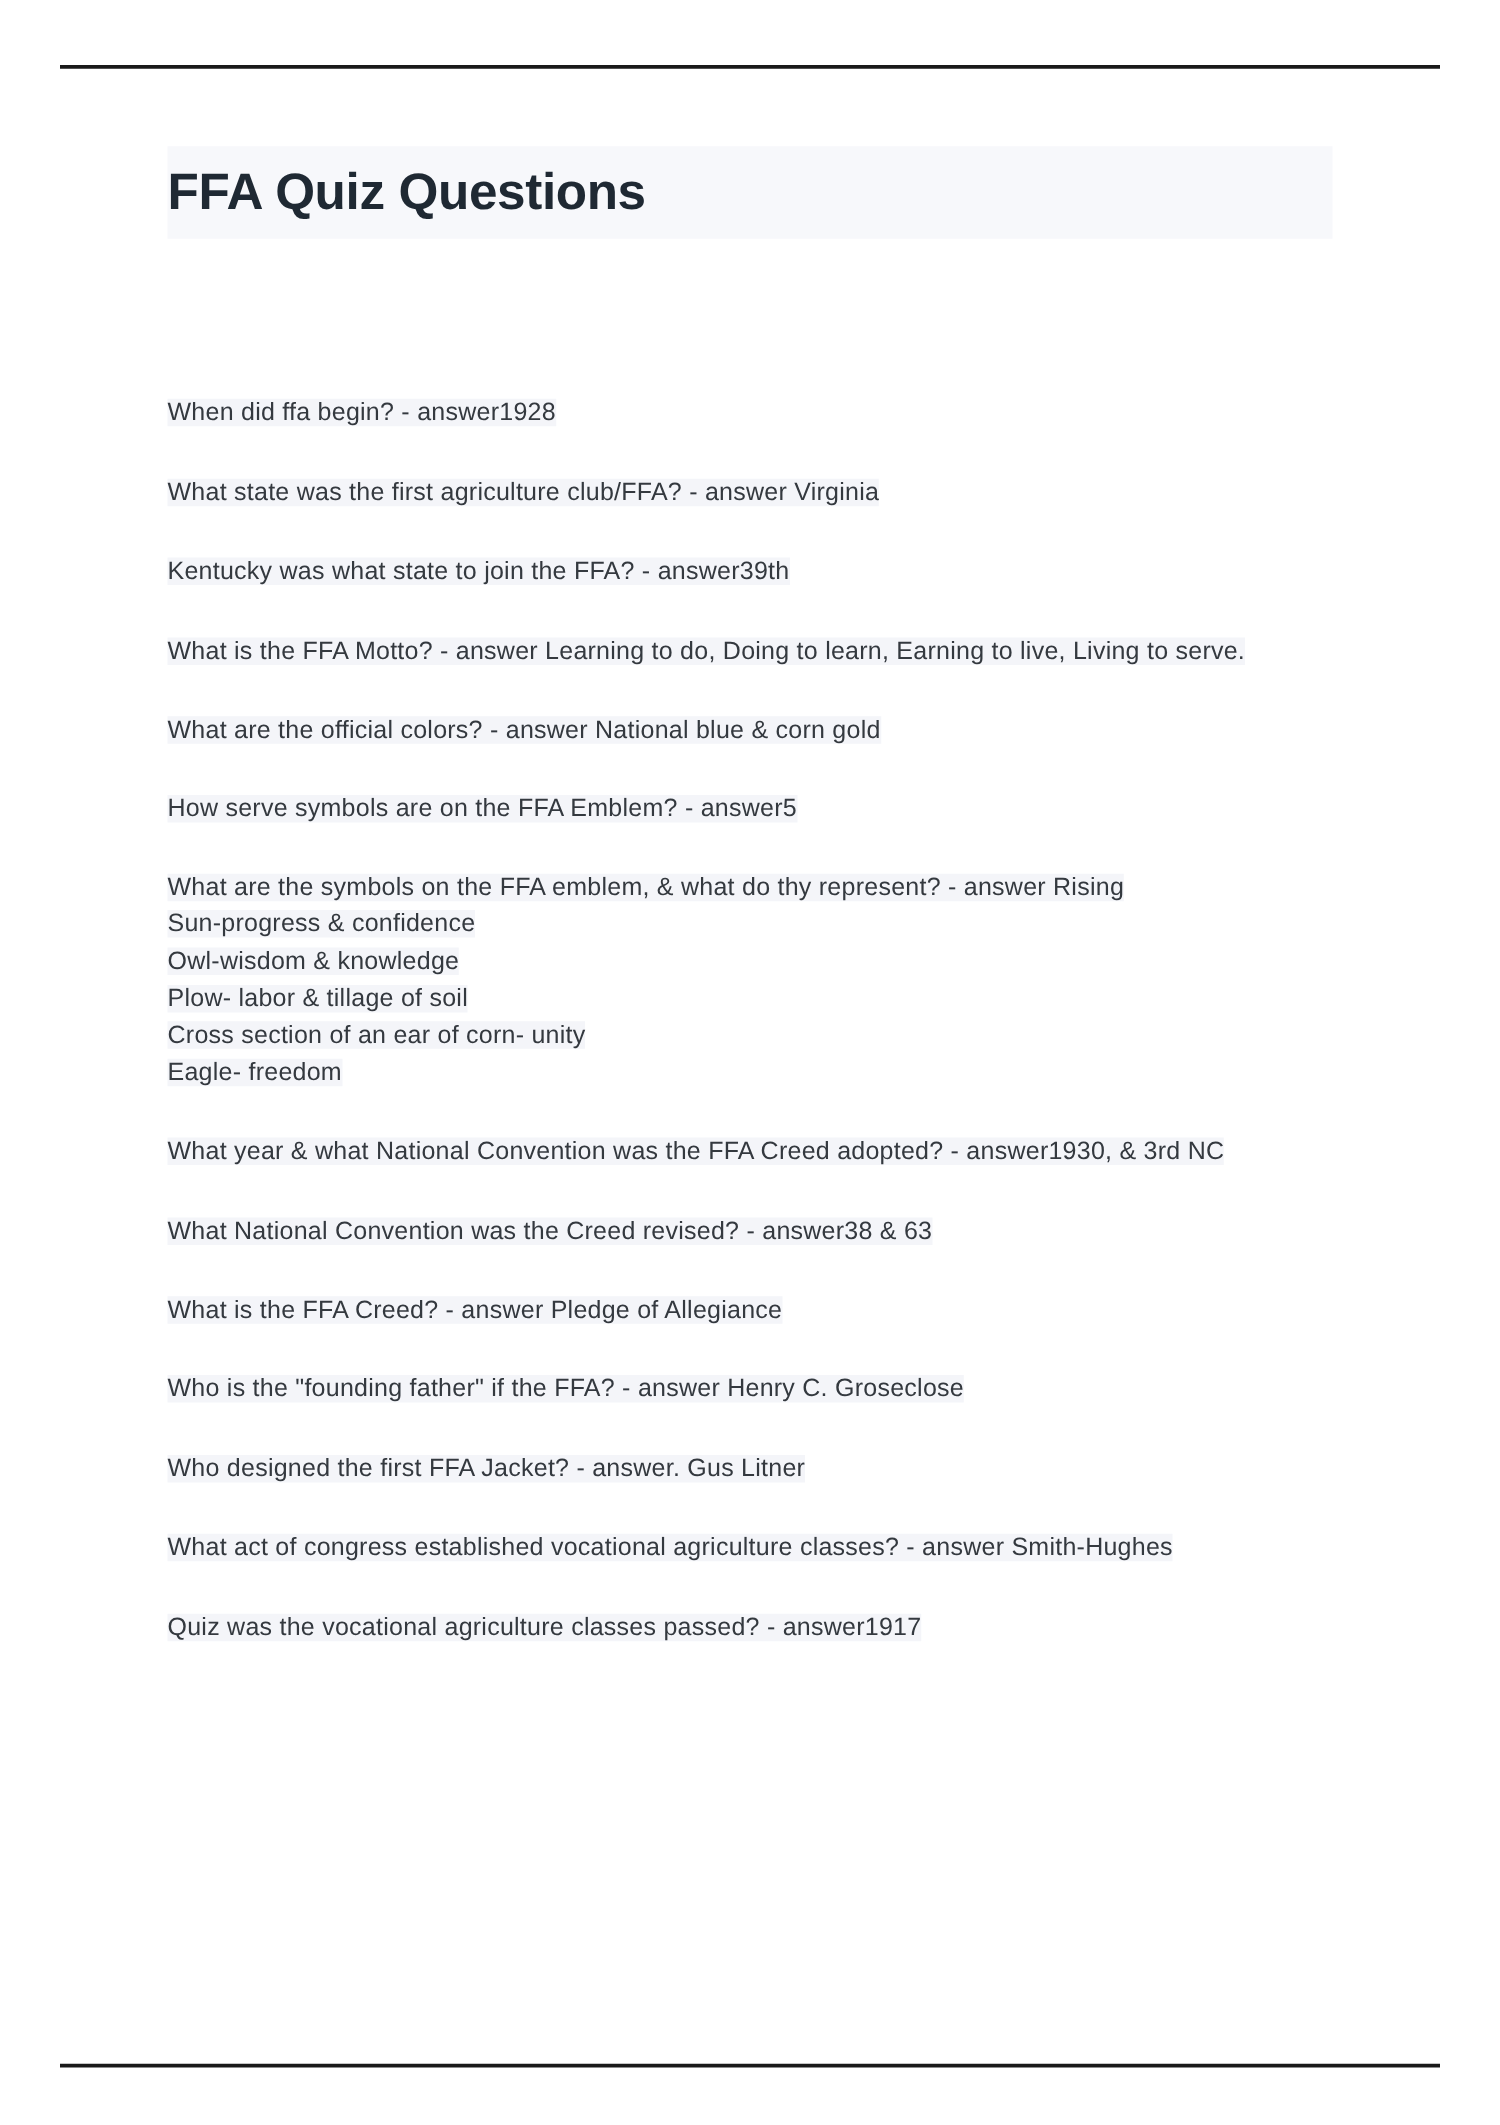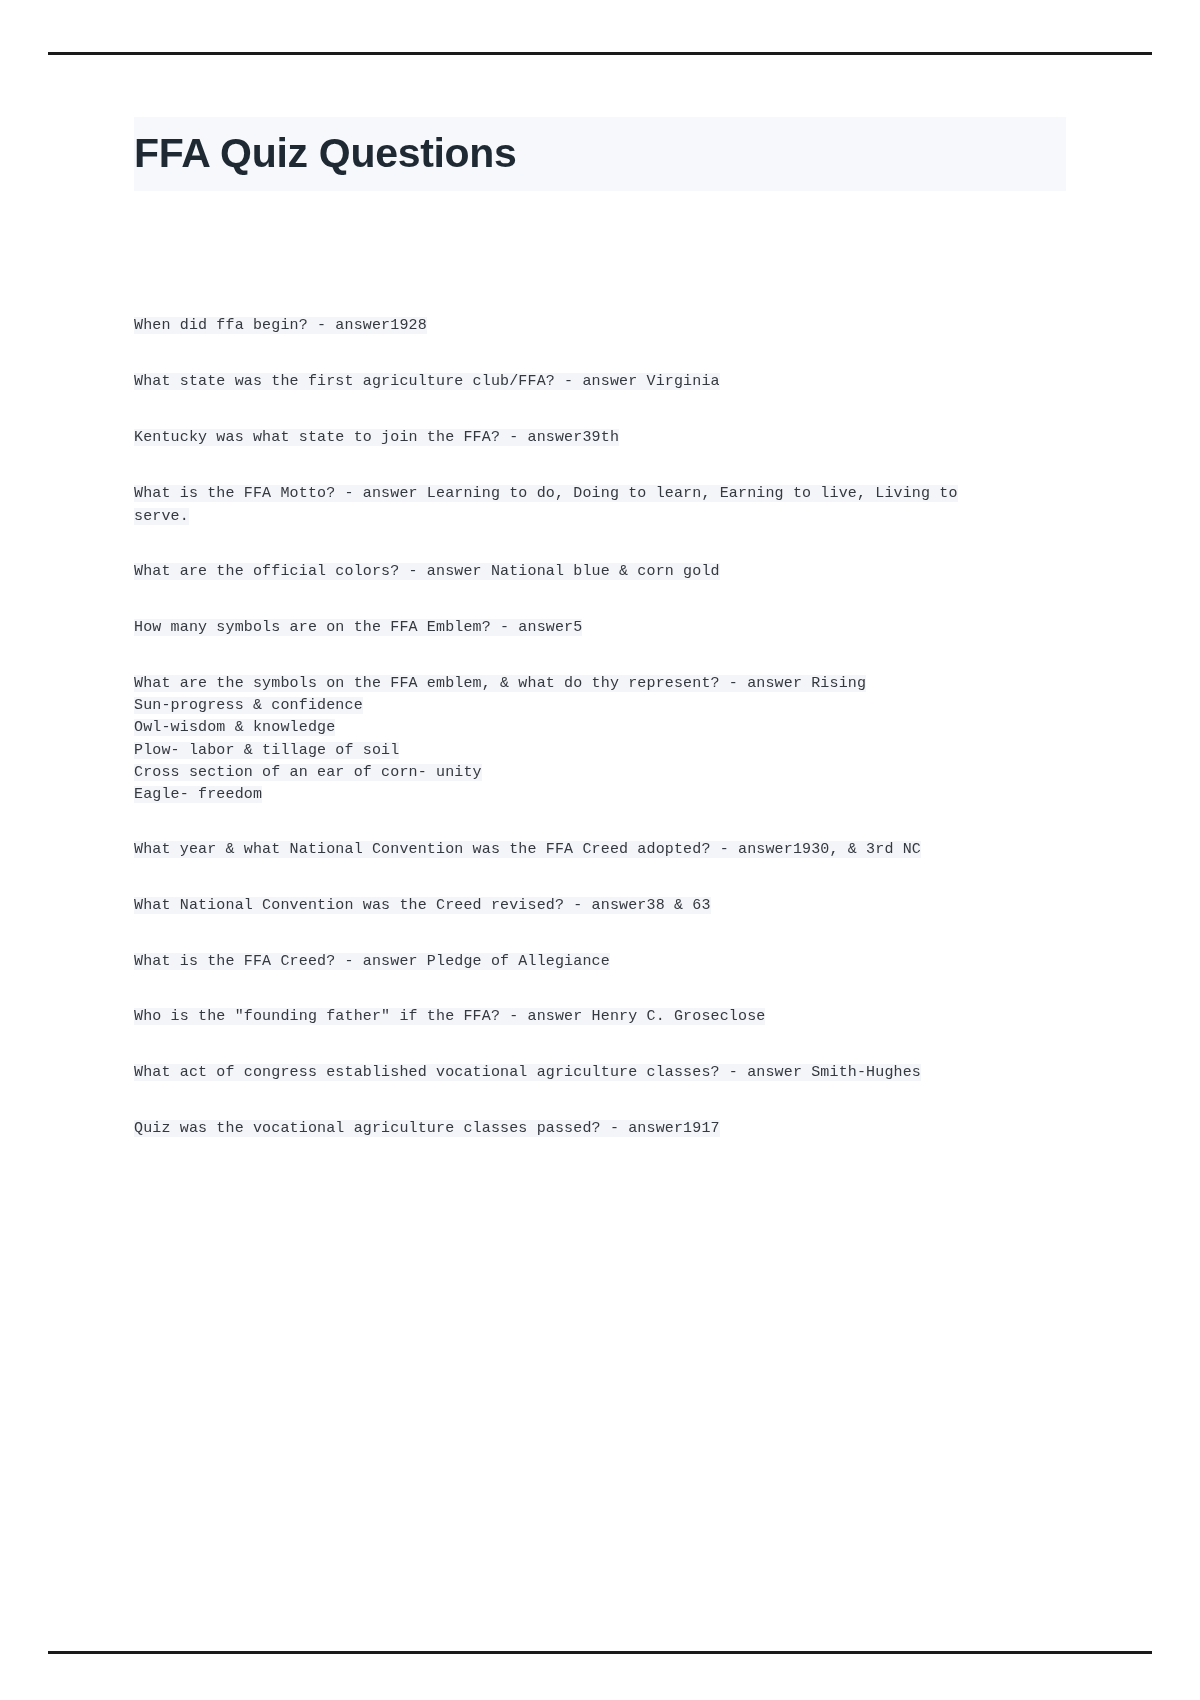--- a/index.html
+++ b/index.html
@@ -58,25 +58,24 @@
     font-family: "Liberation Sans", sans-serif;
   }
 
   .qa-list {
     margin-top: 124px;
     max-width: 880px;
   }
 
   .qa-block {
     margin: 0 0 33px 0;
-    font-size: 15px;
+    font-size: 20px;
     line-height: 1.52;
     color: #34393f;
     letter-spacing: 0.01em;
-    font-family: Liberation Mono, monospace;
   }
   .qa-block:last-child { margin-bottom: 0; }
 
   .qa-block .hl {
     background: #f4f5f9;
     box-decoration-break: clone;
     -webkit-box-decoration-break: clone;
   }
 
   .qa-block.tight { line-height: 1.48; }
@@ -101,33 +100,34 @@
       <p class="qa-block"><span class="hl">When did ffa begin? - answer1928</span></p>
 
       <p class="qa-block"><span class="hl">What state was the first agriculture club/FFA? - answer Virginia</span></p>
 
       <p class="qa-block"><span class="hl">Kentucky was what state to join the FFA? - answer39th</span></p>
 
       <p class="qa-block"><span class="hl">What is the FFA Motto? - answer Learning to do, Doing to learn, Earning to live, Living to serve.</span></p>
 
       <p class="qa-block"><span class="hl">What are the official colors? - answer National blue &amp; corn gold</span></p>
 
-      <p class="qa-block"><span class="hl">How many symbols are on the FFA Emblem? - answer5</span></p>
+      <p class="qa-block"><span class="hl">How serve symbols are on the FFA Emblem? - answer5</span></p>
 
       <p class="qa-block tight multiline"><span class="hl">What are the symbols on the FFA emblem, &amp; what do thy represent? - answer Rising</span><br><span class="hl">Sun-progress &amp; confidence</span><br><span class="hl">Owl-wisdom &amp; knowledge</span><br><span class="hl">Plow- labor &amp; tillage of soil</span><br><span class="hl">Cross section of an ear of corn- unity</span><br><span class="hl">Eagle- freedom</span></p>
 
 
       <p class="qa-block"><span class="hl">What year &amp; what National Convention was the FFA Creed adopted? - answer1930, &amp; 3rd NC</span></p>
 
       <p class="qa-block"><span class="hl">What National Convention was the Creed revised? - answer38 &amp; 63</span></p>
 
       <p class="qa-block"><span class="hl">What is the FFA Creed? - answer Pledge of Allegiance</span></p>
 
       <p class="qa-block"><span class="hl">Who is the "founding father" if the FFA? - answer Henry C. Groseclose</span></p>
 
+      <p class="qa-block"><span class="hl">Who designed the first FFA Jacket? - answer. Gus Litner</span></p>
 
       <p class="qa-block"><span class="hl">What act of congress established vocational agriculture classes? - answer Smith-Hughes</span></p>
 
       <p class="qa-block"><span class="hl">Quiz was the vocational agriculture classes passed? - answer1917</span></p>
 
     </div>
   </div>
 
   <div class="rule rule-bottom"></div>
 

